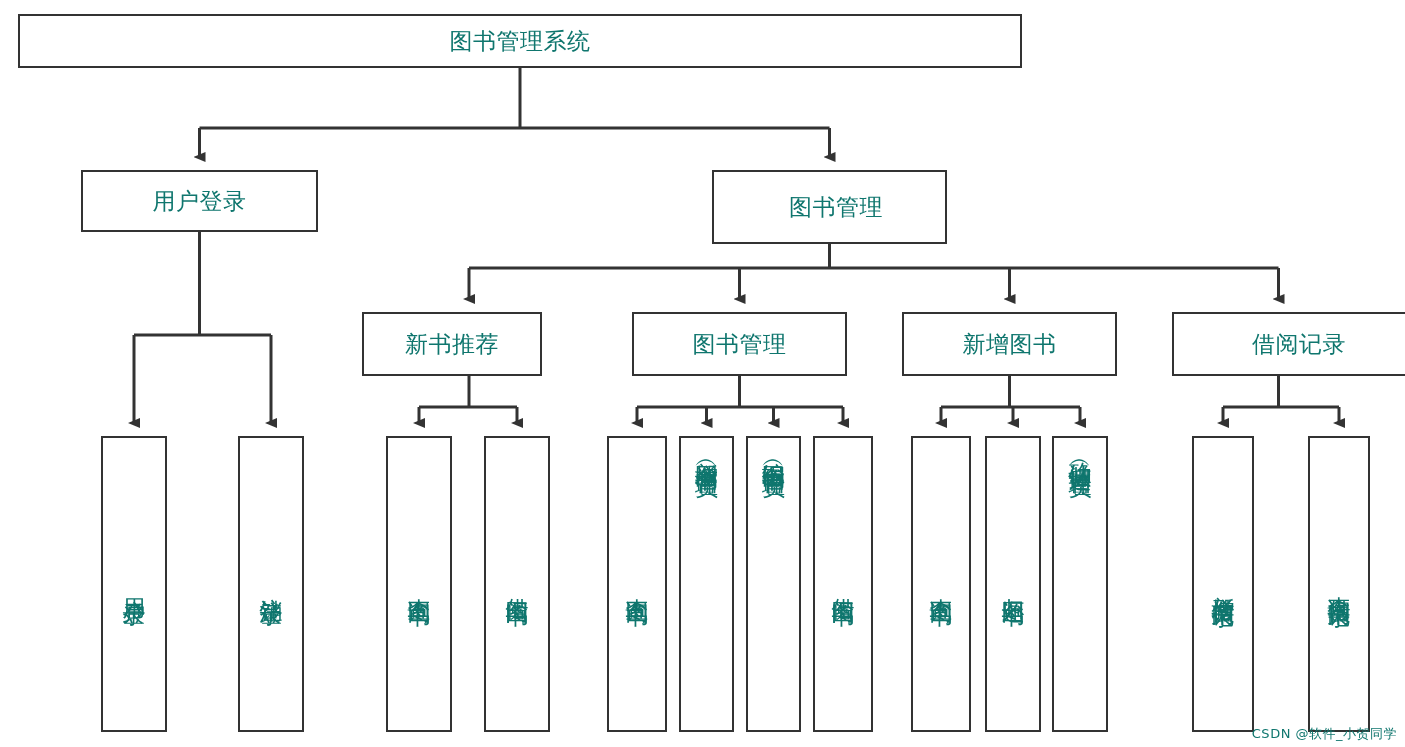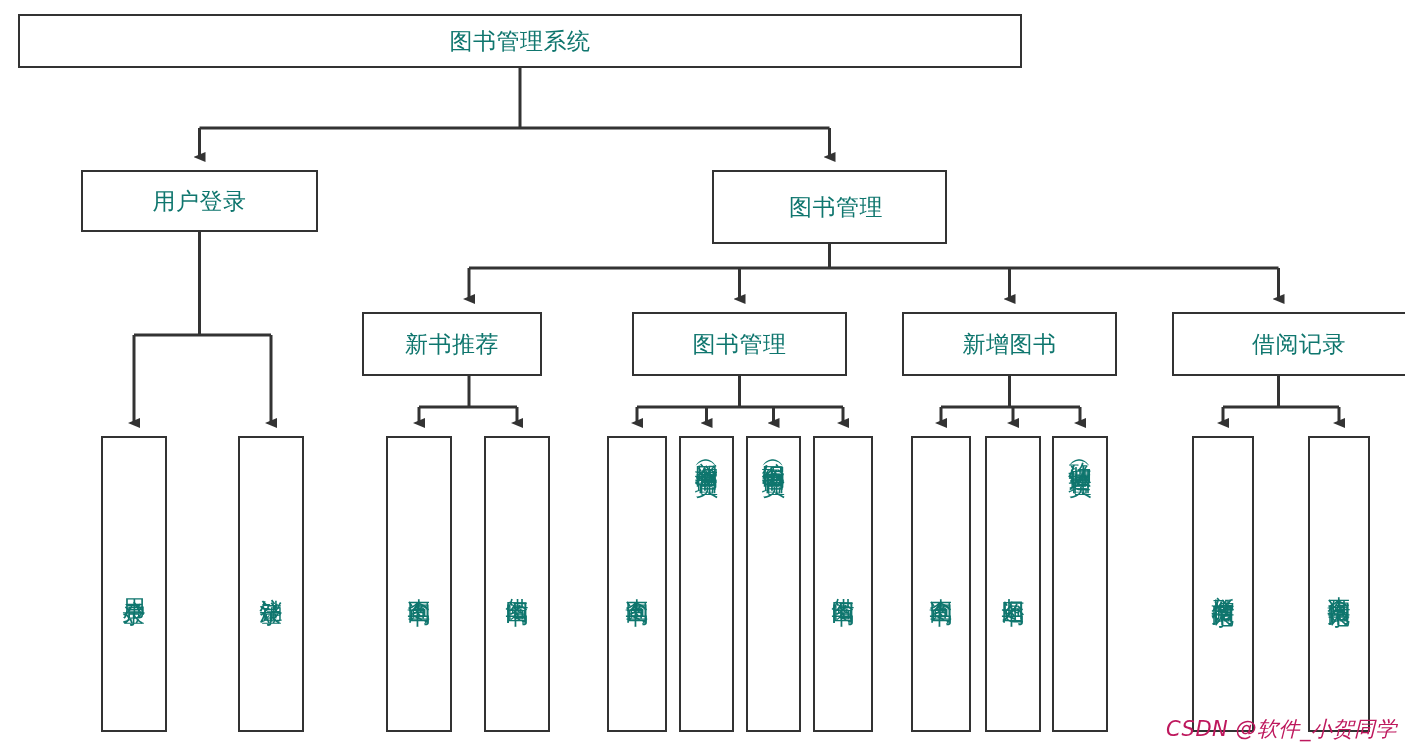--- a/index.html
+++ b/index.html
@@ -56,25 +56,24 @@
   .node.vert.top .vlabel {
     margin-top: 0px;
   }
   .node.vert.mid {
     align-items: center;
   }
   .watermark {
     position: absolute;
     right: 8px;
     bottom: 4px;
-    font-size: 21px;
-    color: #be185d;
+    font-size: 13px;
+    color: #0f766e;
     white-space: nowrap;
     letter-spacing: 0.5px;
-    font-style: italic;
   }
 </style>
 </head>
 <body>
 
 <div id="diagram-root">
   <svg id="edges" viewBox="0 0 1405 747">
     <defs>
       <marker id="arrow" markerWidth="12" markerHeight="12" refX="5" refY="6" orient="auto" markerUnits="userSpaceOnUse">
         <path d="M0,0 L10,0 L5,12 z" fill="#333333"></path>

